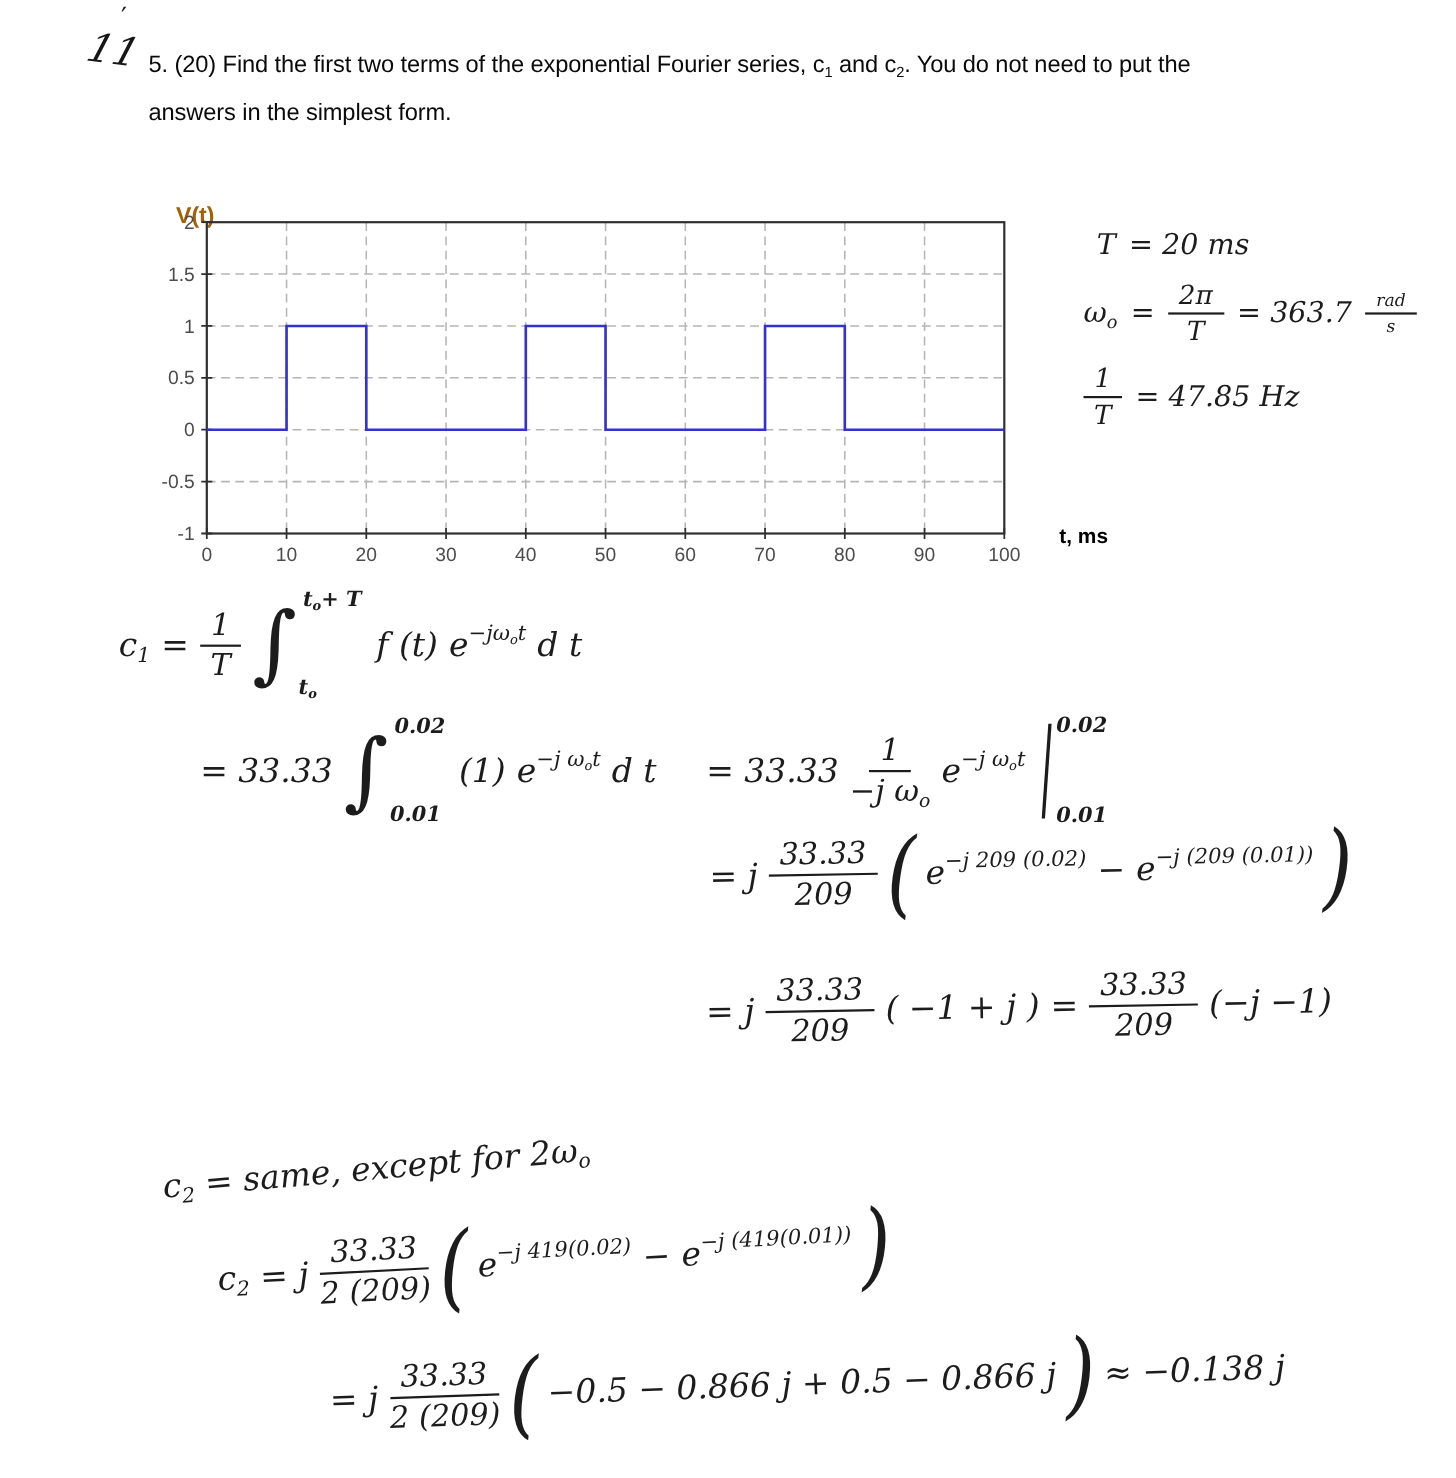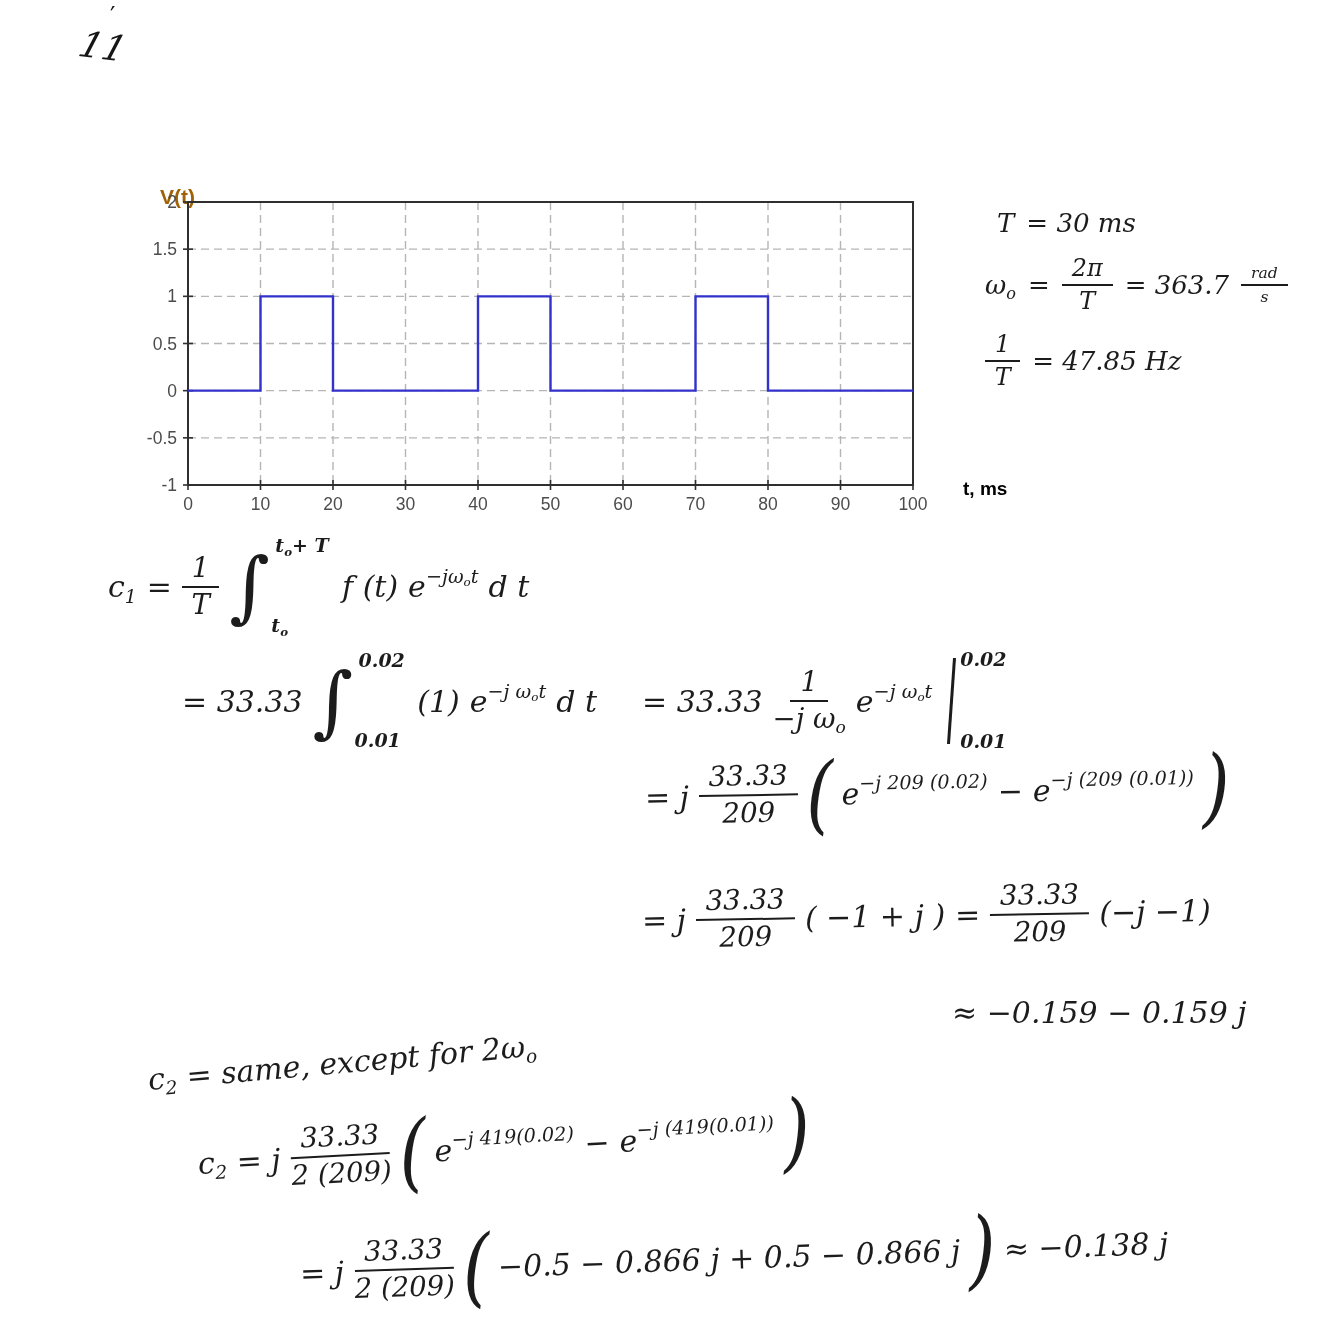--- a/index.html
+++ b/index.html
@@ -54,20 +54,24 @@
               font-style:italic;font-size:26px;color:#1c1c1c;margin-bottom:18px;white-space:nowrap;}
 </style>
 </head>
 <body>
 
 <div class="page">
 
   <div class="margin-mark">11</div>
   <div class="margin-tick">′</div>
 
+  <div class="problem">
+    <span>5. (20)  Find the first two terms of the exponential Fourier series, c</span><sub>1</sub><span> and c</span><sub>2</sub><span>.  You do not need to put the</span><br>
+    <span>answers in the simplest form.</span>
+  </div>
 
   <div class="chart">
     <div class="chart-title">V(t)</div>
     <svg id="plot-svg" width="793" height="327">
         <line x1="122.5" y1="8" x2="122.5" y2="291" class="grid"></line>
         <line x1="195" y1="8" x2="195" y2="291" class="grid"></line>
         <line x1="267.5" y1="8" x2="267.5" y2="291" class="grid"></line>
         <line x1="340" y1="8" x2="340" y2="291" class="grid"></line>
         <line x1="412.5" y1="8" x2="412.5" y2="291" class="grid"></line>
         <line x1="485" y1="8" x2="485" y2="291" class="grid"></line>
@@ -117,21 +121,21 @@
         <line x1="45" y1="291" x2="55" y2="291" class="tick"></line>
         <text x="39" y="297" text-anchor="end" class="tlabel">-1</text>
         <polyline points="50,196.66666666666666 122.5,196.66666666666666 122.5,102.33333333333333 195,102.33333333333333 195,196.66666666666666 340,196.66666666666666 340,102.33333333333333 412.5,102.33333333333333 412.5,196.66666666666666 557.5,196.66666666666666 557.5,102.33333333333333 630,102.33333333333333 630,196.66666666666666 775,196.66666666666666" class="wave" style="stroke:#3333cc"></polyline>
       </svg>
   </div>
   <div class="xaxis-label">t, ms</div>
 
   <div class="notes">
     <div class="row" style="padding-left:12px;">
       <span>T</span>
-      <span>= 30 ms</span>
+      <span>= 20 ms</span>
     </div>
     <div class="row">
       <span class="var">
           <span>ω</span>
           <span class="ssub">o</span>
         </span>
       <span>=</span>
       <span class="frac">
         <span class="num">2π</span>
           <span class="den">T</span>
@@ -233,23 +237,20 @@
     </span>
     <span>( −1  +  j )</span>
     <span>=</span>
     <span class="frac">
       <span class="num">33.33</span>
         <span class="den">209</span>
     </span>
     <span>(−j −1)</span>
   </div>
 
-  <div class="hw" style="left:952px;top:995px;">
-    <span>≈ −0.159 − 0.159 j</span>
-  </div>
 
   <div class="hw" style="left:148px;top:1062px;transform:rotate(-5deg);transform-origin:left center;">
     <span class="var">
         <span>c</span>
         <span class="ssub">2</span>
       </span>
     <span class="var">
         <span>= same, except for  2ω</span>
         <span class="ssub">o</span>
       </span>

